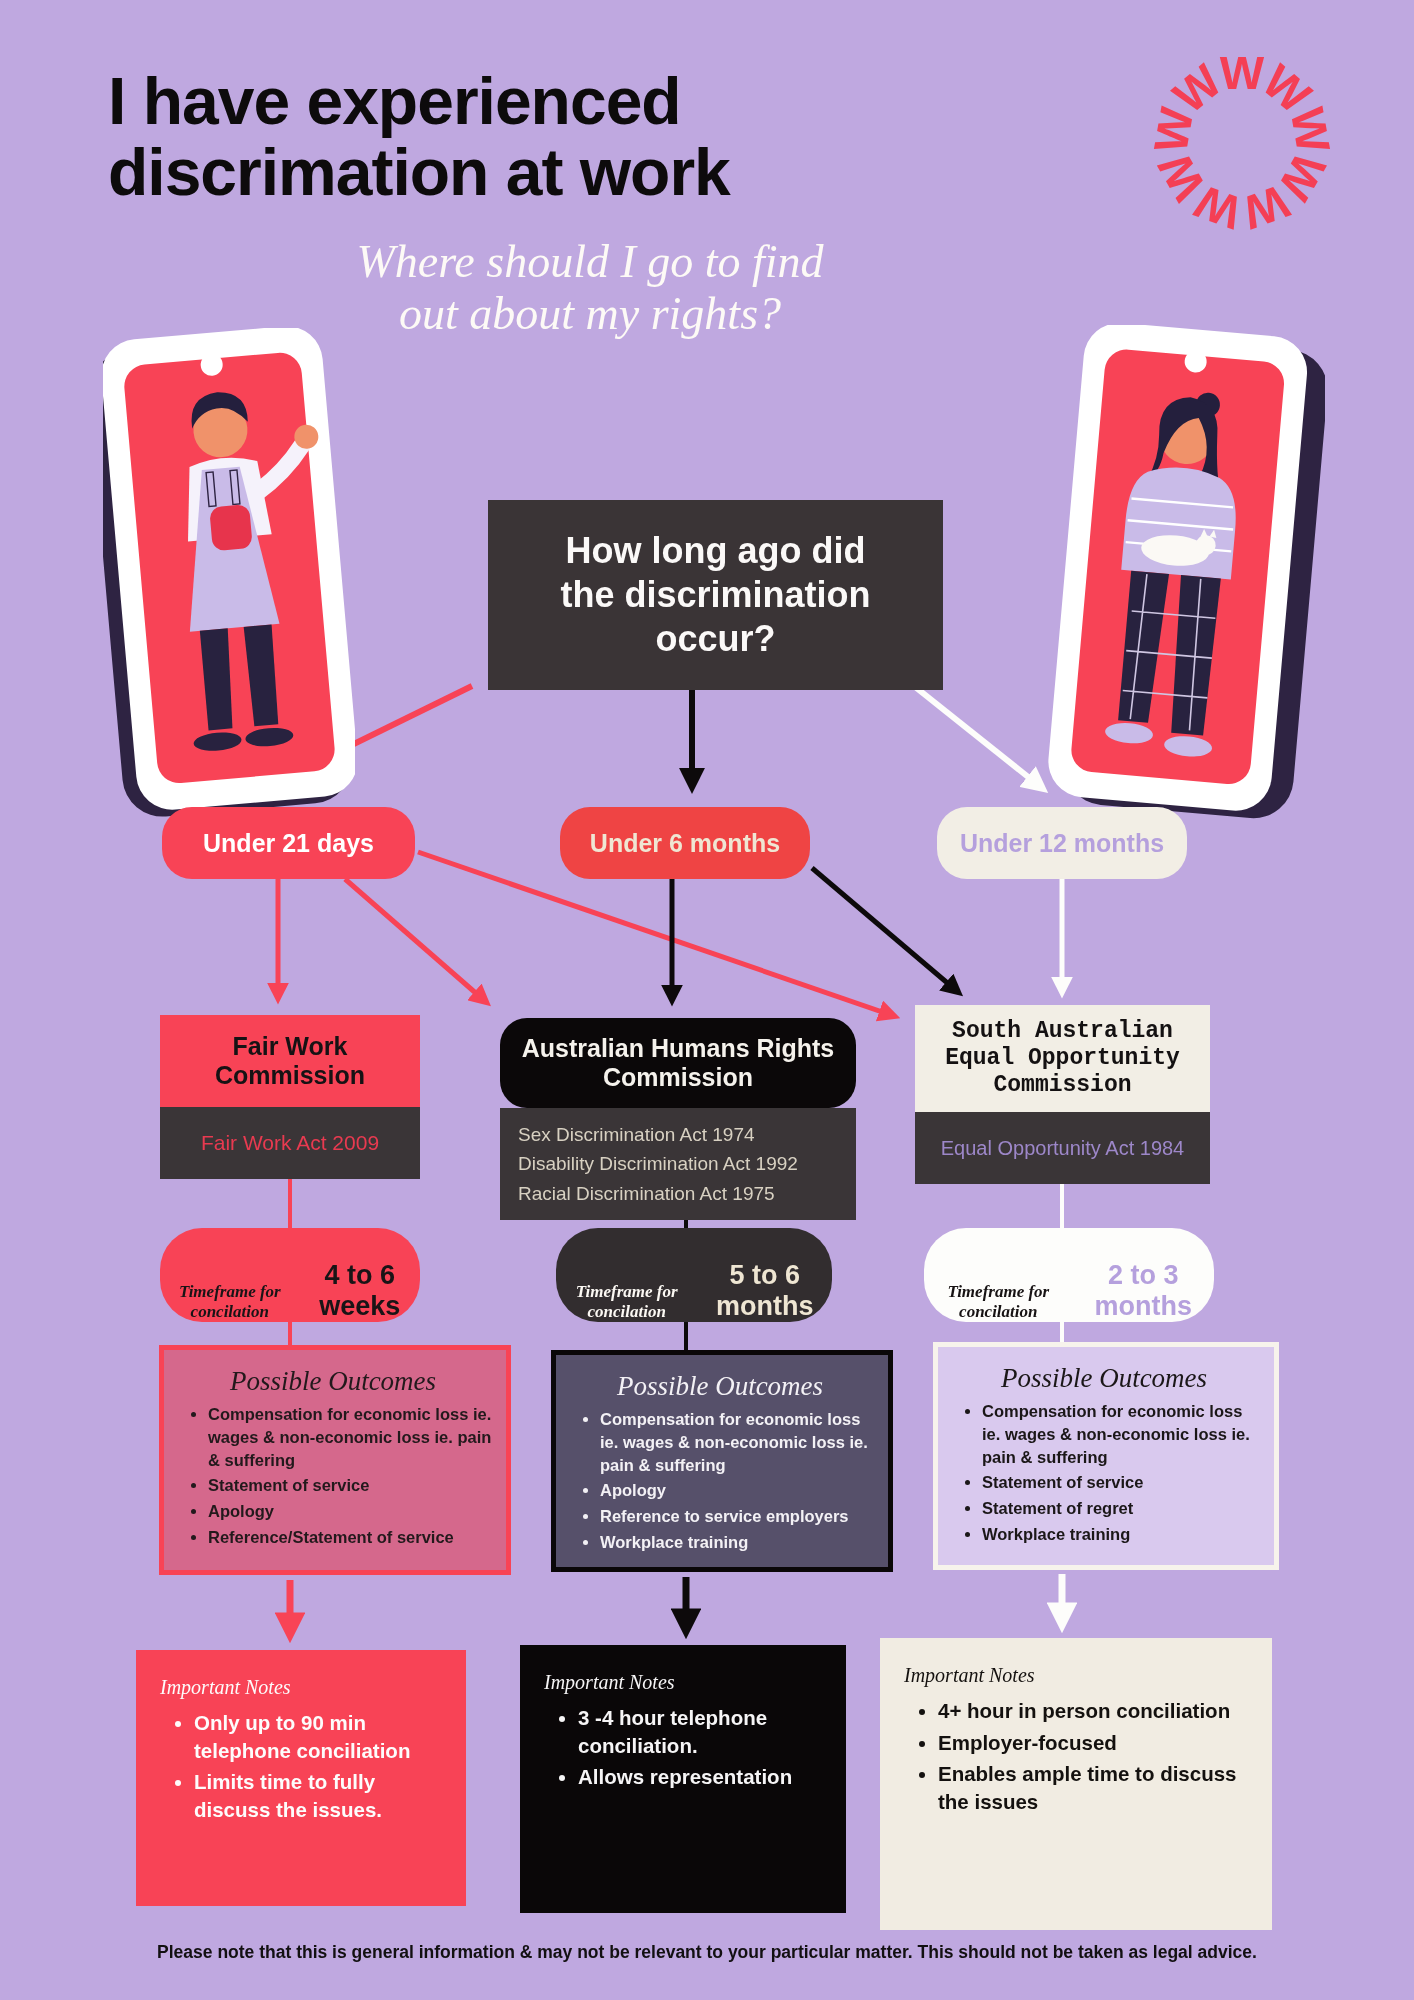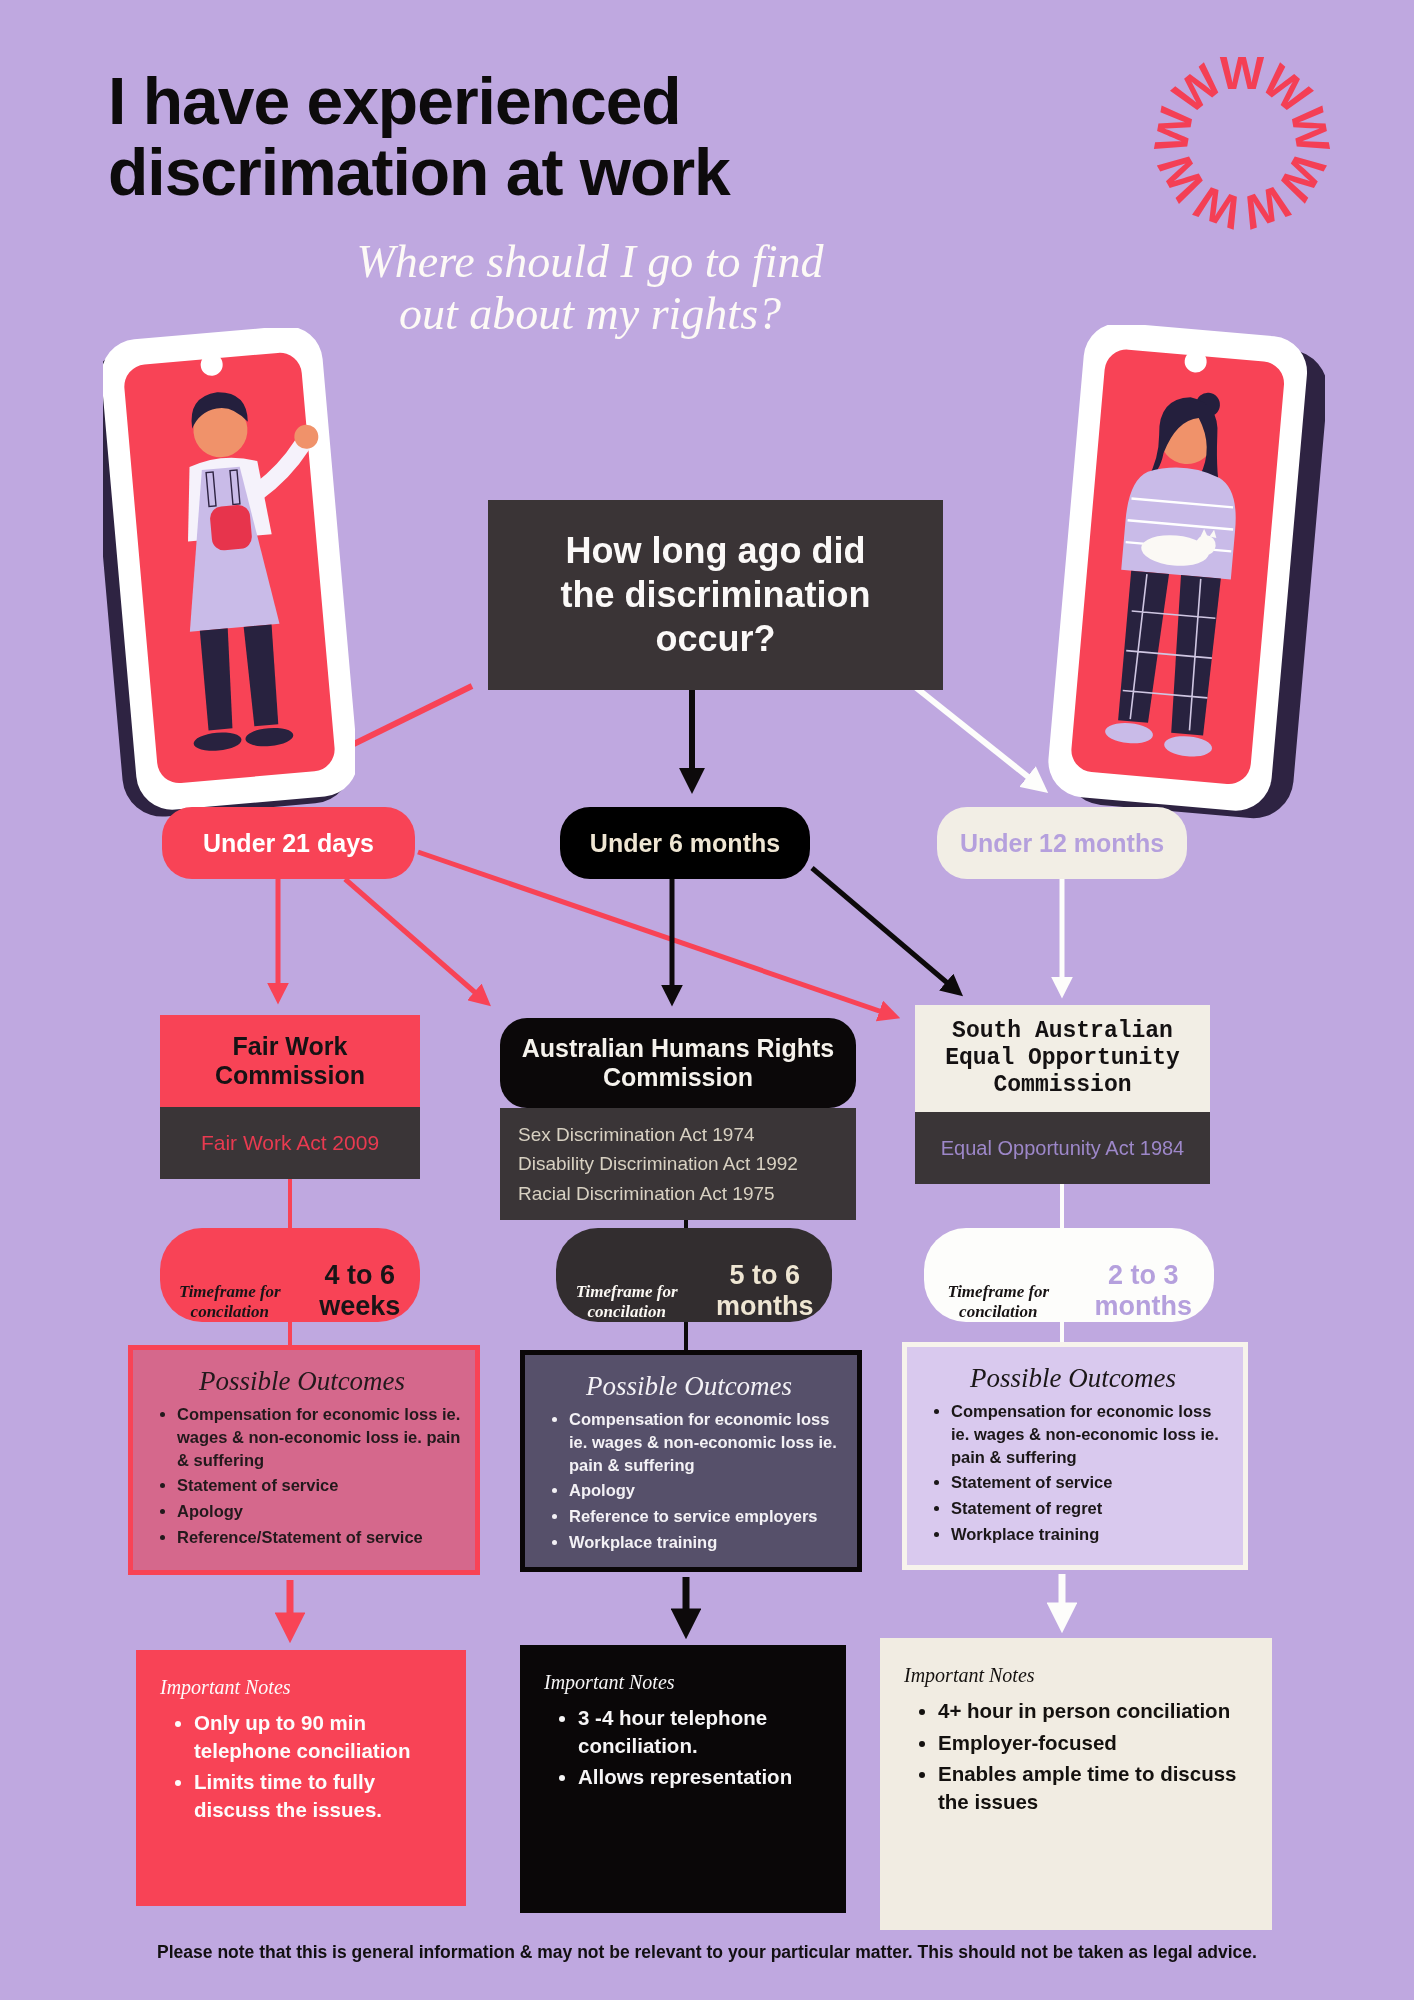--- a/index.html
+++ b/index.html
@@ -33,21 +33,21 @@
     font-size:36px; font-weight:700; line-height:1.22; padding:18px 54px;
   }
 
   
   .pill {
     height:72px; border-radius:30px;
     display:flex; align-items:center; justify-content:center;
     font-size:25px; font-weight:700;
   }
   .pill-red   { left:162px; top:807px; width:253px; background:#f84356; color:#ffffff; }
-  .pill-dark  { left:560px; top:807px; width:250px; background:#000000; color:#efe6d3; }
+  .pill-dark  { left:560px; top:807px; width:250px; background:#ef4444; color:#efe6d3; }
   .pill-cream { left:937px; top:807px; width:250px; background:#f2eee5; color:#b5a0dd; }
 
   
   .org-header {
     display:flex; align-items:center; justify-content:center; text-align:center;
     font-weight:700; line-height:1.18; padding:12px 10px;
   }
   .org-body {
     background:#3a3537; display:flex; align-items:center; justify-content:center;
     text-align:center; line-height:1.45;
@@ -74,21 +74,21 @@
   .tf .tf-value { font-size:27px; font-weight:700; }
   .tf-left  { left:160px; top:1228px; width:260px; height:94px; background:#f84356; color:#19141 6; color:#191416; }
   .tf-mid   { left:556px; top:1228px; width:276px; height:94px; background:#322d2f; }
   .tf-mid .tf-label { color:#fbf8f3; }
   .tf-mid .tf-value { color:#efe6d3; }
   .tf-right { left:924px; top:1228px; width:290px; height:94px; background:#fdfdfb; }
   .tf-right .tf-label { color:#171314; }
   .tf-right .tf-value { color:#b5a0dd; }
 
   
-  .outcomes { padding:16px 14px 10px 10px; }
+  .outcomes { padding:16px 14px 10px 10px;margin-left:31px; }
   .outcomes h3, .notes h3 {
     font-family:"Liberation Serif", serif; font-style:italic; font-weight:400;
     text-align:center; font-size:27px; margin-bottom:6px;
   }
   .outcomes ul, .notes ul { list-style:disc; padding-left:34px; }
   .outcomes li { font-size:16.5px; font-weight:700; line-height:1.38; margin-bottom:3px; }
   .out-left  { left:128px; top:1345px; width:352px; height:230px; background:#d5688c; border:5px solid #f84356; color:#23191c; }
   .out-mid   { left:520px; top:1350px; width:342px; height:222px; background:#56506a; border:5px solid #0a0708; color:#f3f1f5; }
   .out-right { left:902px; top:1342px; width:346px; height:228px; background:#d9c9ee; border:5px solid #f7f3ec; color:#1b1718; }
 

